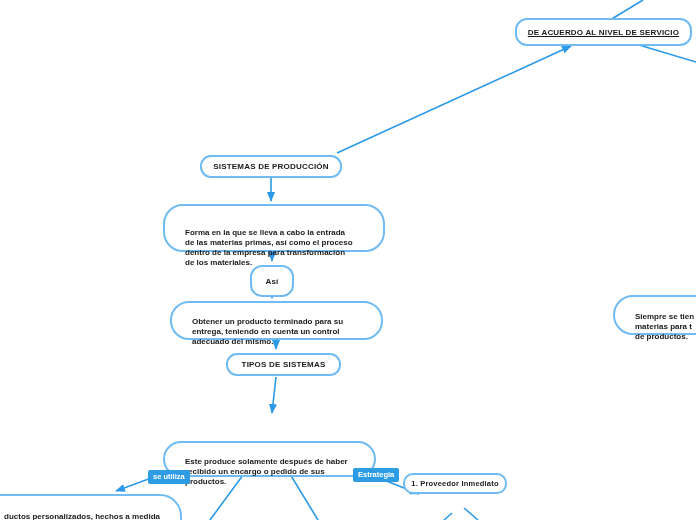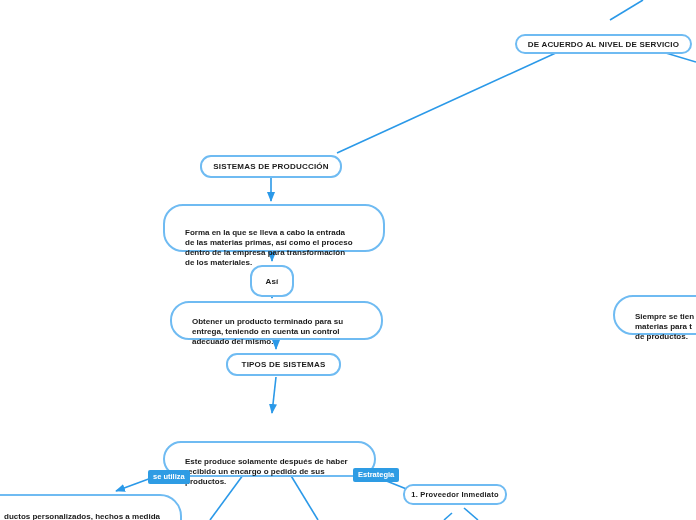--- a/index.html
+++ b/index.html
@@ -53,21 +53,21 @@
   <line class="edge" x1="276" y1="340" x2="276" y2="349" marker-end="url(#arrow)"></line>
   <line class="edge" x1="276" y1="377" x2="272" y2="413" marker-end="url(#arrow)"></line>
   <line class="edge" x1="211" y1="456" x2="116" y2="491" marker-end="url(#arrow)"></line>
   <line class="edge" x1="257" y1="456" x2="210" y2="520"></line>
   <line class="edge" x1="279" y1="456" x2="318" y2="520"></line>
   <line class="edge" x1="319" y1="454" x2="419" y2="494" marker-end="url(#arrow)"></line>
   <line class="edge" x1="452" y1="513" x2="444" y2="520"></line>
   <line class="edge" x1="464" y1="508" x2="478" y2="520"></line>
 </svg>
 
-<div class="node pill" style="left:515px;top:34px;width:177px;height:20px;border-radius:12px;">
+<div class="node pill" style="left:515px;top:18px;width:177px;height:28px;border-radius:12px;text-decoration:underline;">
   <span>DE ACUERDO AL NIVEL DE SERVICIO</span>
 </div>
 
 <div class="node pill" style="left:200px;top:155px;width:142px;height:23px;border-radius:11px;">
   <span>SISTEMAS DE PRODUCCIÓN</span>
 </div>
 
 <div class="node box" style="left:163px;top:204px;width:222px;height:48px;padding:12px 10px 5px 20px;">
   <span>Forma en la que se lleva a cabo la entrada
 de las materias primas, así como el proceso
@@ -99,19 +99,19 @@
   <span>Siempre se tien
 materias para t
 de productos.</span>
 </div>
 
 <div class="node box" style="left:-70px;top:494px;width:252px;height:60px;border-radius:22px;padding:6px 10px 6px 72px;">
   <span>ductos personalizados, hechos a medida
 n el cliente.</span>
 </div>
 
-<div class="node pill" style="left:403px;top:484px;width:104px;height:21px;border-radius:10px;font-size:7.5px;">
+<div class="node pill" style="left:403px;top:473px;width:104px;height:21px;border-radius:10px;font-size:7.5px;">
   <span>1. Proveedor Inmediato</span>
 </div>
 
 <div class="elabel" style="left:148px;top:470px;">se utiliza</div>
 
 <div class="elabel" style="left:353px;top:468px;">Estrategia</div>
 
 </body></html>

